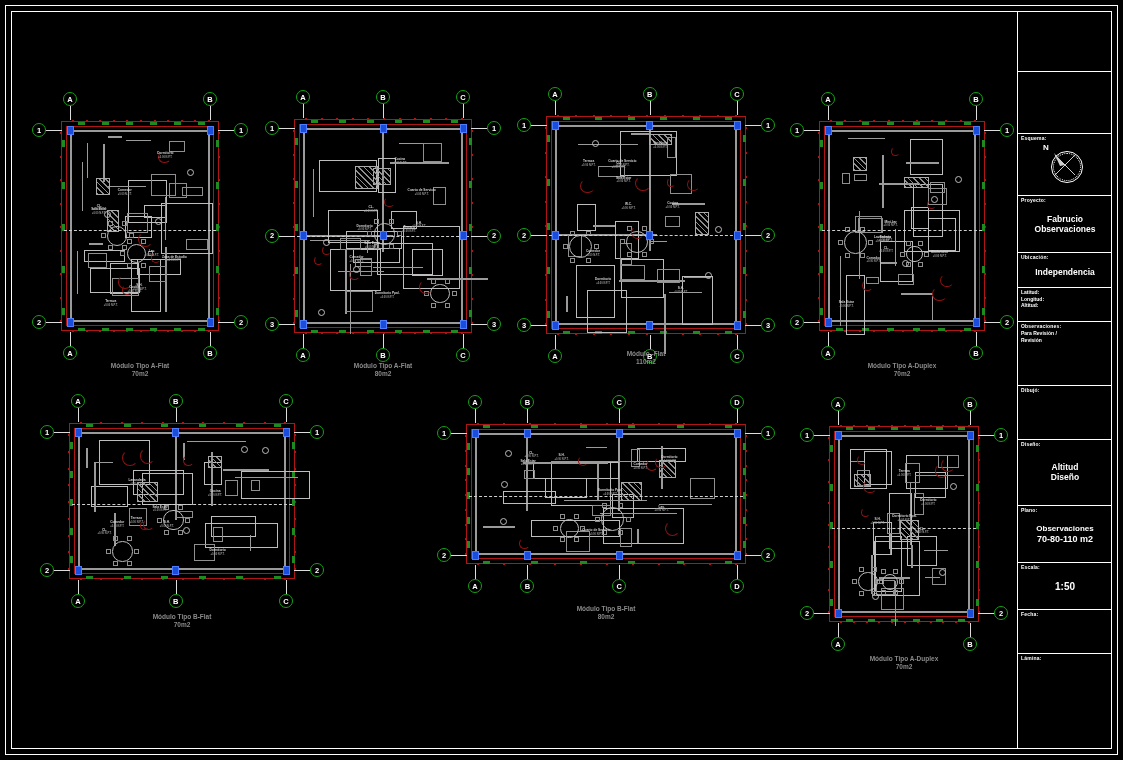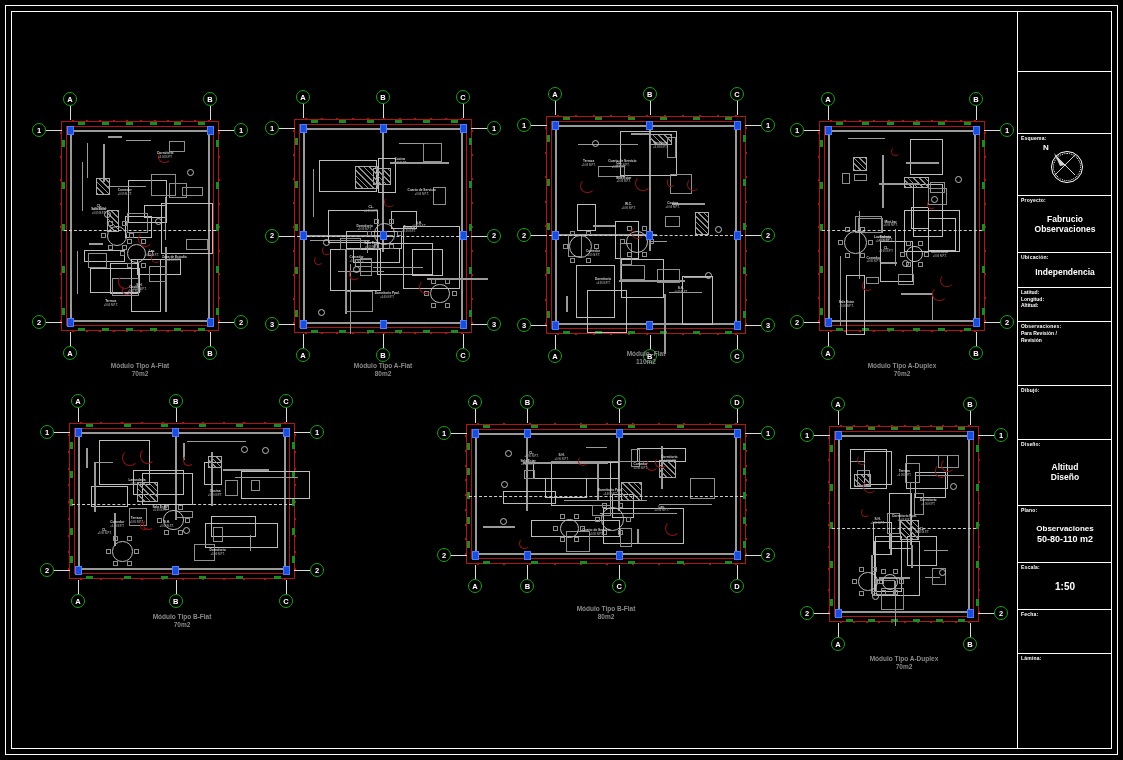--- a/index.html
+++ b/index.html
@@ -1187,21 +1187,21 @@
       <div class="tb-body" style="height:50px;">
         <span>Altitud</span>
         <span>Diseño</span>
       </div>
     </div>
 
     <div class="tb-cell" style="top:494px;height:57px;">
       <div class="tb-hdr">Plano:</div>
       <div class="tb-body" style="height:42px;">
         <span style="font-size:8px;">Observaciones</span>
-        <span style="font-size:9px;">50-80-110 m2</span>
+        <span style="font-size:9px;">70-80-110 m2</span>
       </div>
     </div>
 
     <div class="tb-cell" style="top:551px;height:47px;">
       <div class="tb-hdr">Escala:</div>
       <div class="tb-body" style="height:34px;font-size:10px;">1:50</div>
     </div>
 
     <div class="tb-cell" style="top:598px;height:44px;">
       <div class="tb-hdr">Fecha:</div>

